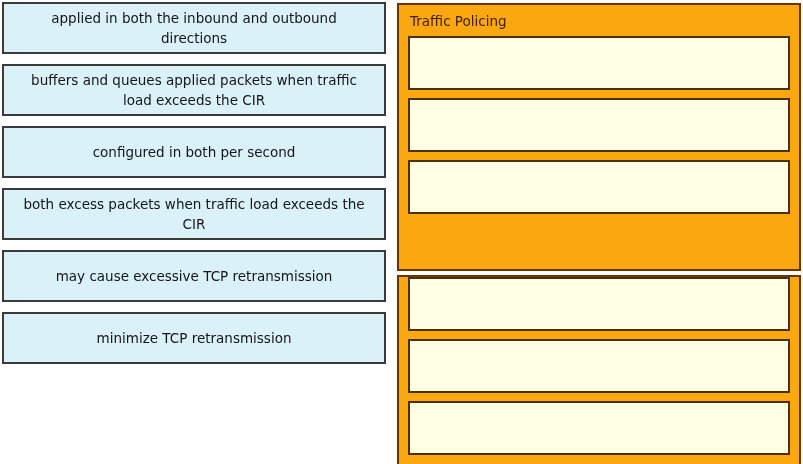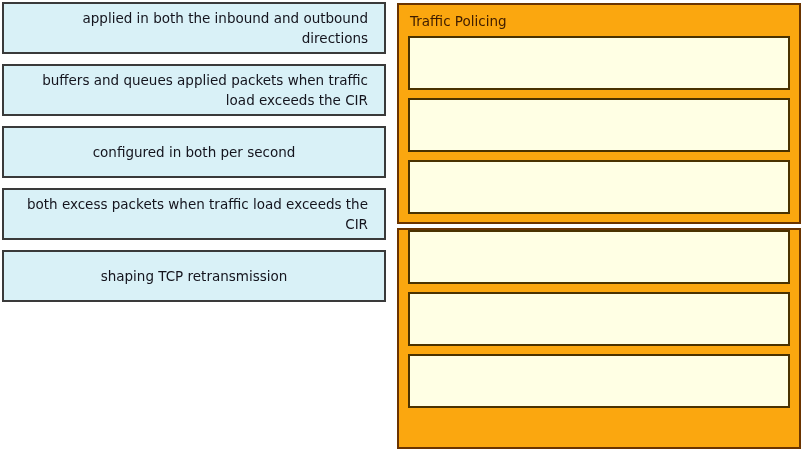--- a/index.html
+++ b/index.html
@@ -27,41 +27,41 @@
     gap: 10px;
   }
   .option {
     box-sizing: border-box;
     height: 52px;
     background: #d9f1f7;
     border: 2px solid #3a3a3a;
     display: flex;
     align-items: center;
     justify-content: center;
-    text-align: right;
+    text-align: center;
     padding: 2px 16px;
     cursor: move;
   }
   .option span {
     font-size: 13.5px;
     line-height: 20px;
     color: #14141d;
   }
 
   
   .right-col {
     position: absolute;
     left: 397px;
     top: 3px;
     width: 404px;
   }
   .panel {
     box-sizing: border-box;
     width: 404px;
-    height: 221px;
+    height: 268px;
     background: #fba70f;
     border: 2px solid #6b3400;
     padding: 0 9px;
     margin-bottom: 4px;
   }
   .panel-title {
     height: 31px;
     line-height: 32px;
     padding-left: 2px;
     font-size: 13.5px;
@@ -87,21 +87,24 @@
     <div class="option">
       <span>buffers and queues applied packets when traffic load exceeds the CIR</span>
     </div>
     <div class="option">
       <span>configured in both per second</span>
     </div>
     <div class="option">
       <span>both excess packets when traffic load exceeds the CIR</span>
     </div>
     <div class="option">
-      <span>shaping TCP retransmission</span>
+      <span>may cause excessive TCP retransmission</span>
+    </div>
+    <div class="option">
+      <span>minimize TCP retransmission</span>
     </div>
   </div>
 
   <div class="right-col">
 
     <section class="panel">
       <div class="panel-title">Traffic Policing</div>
       <div class="slot"></div>
       <div class="slot"></div>
       <div class="slot"></div>

